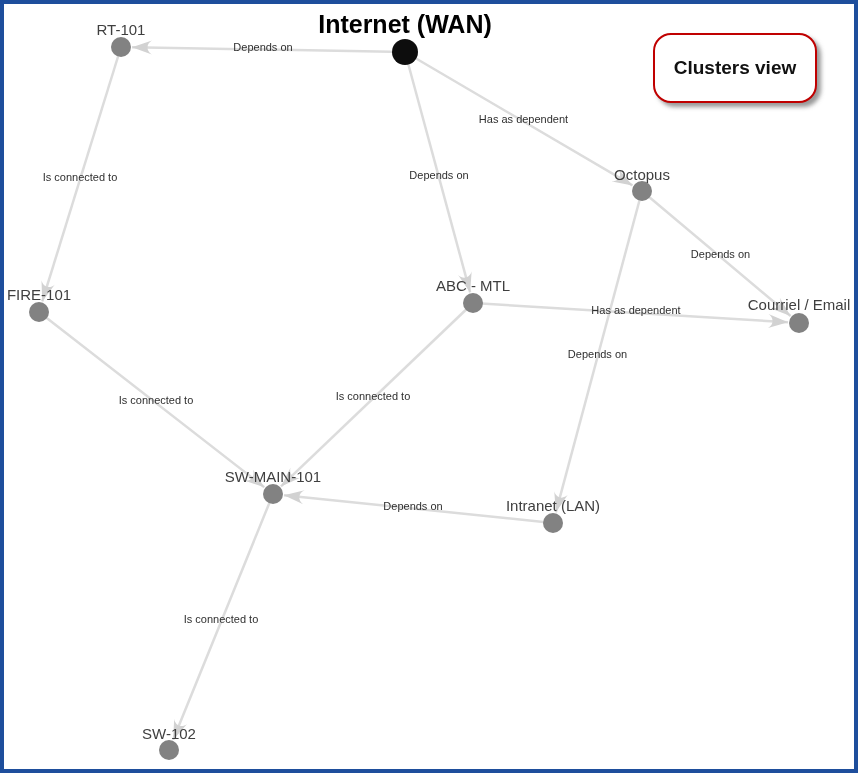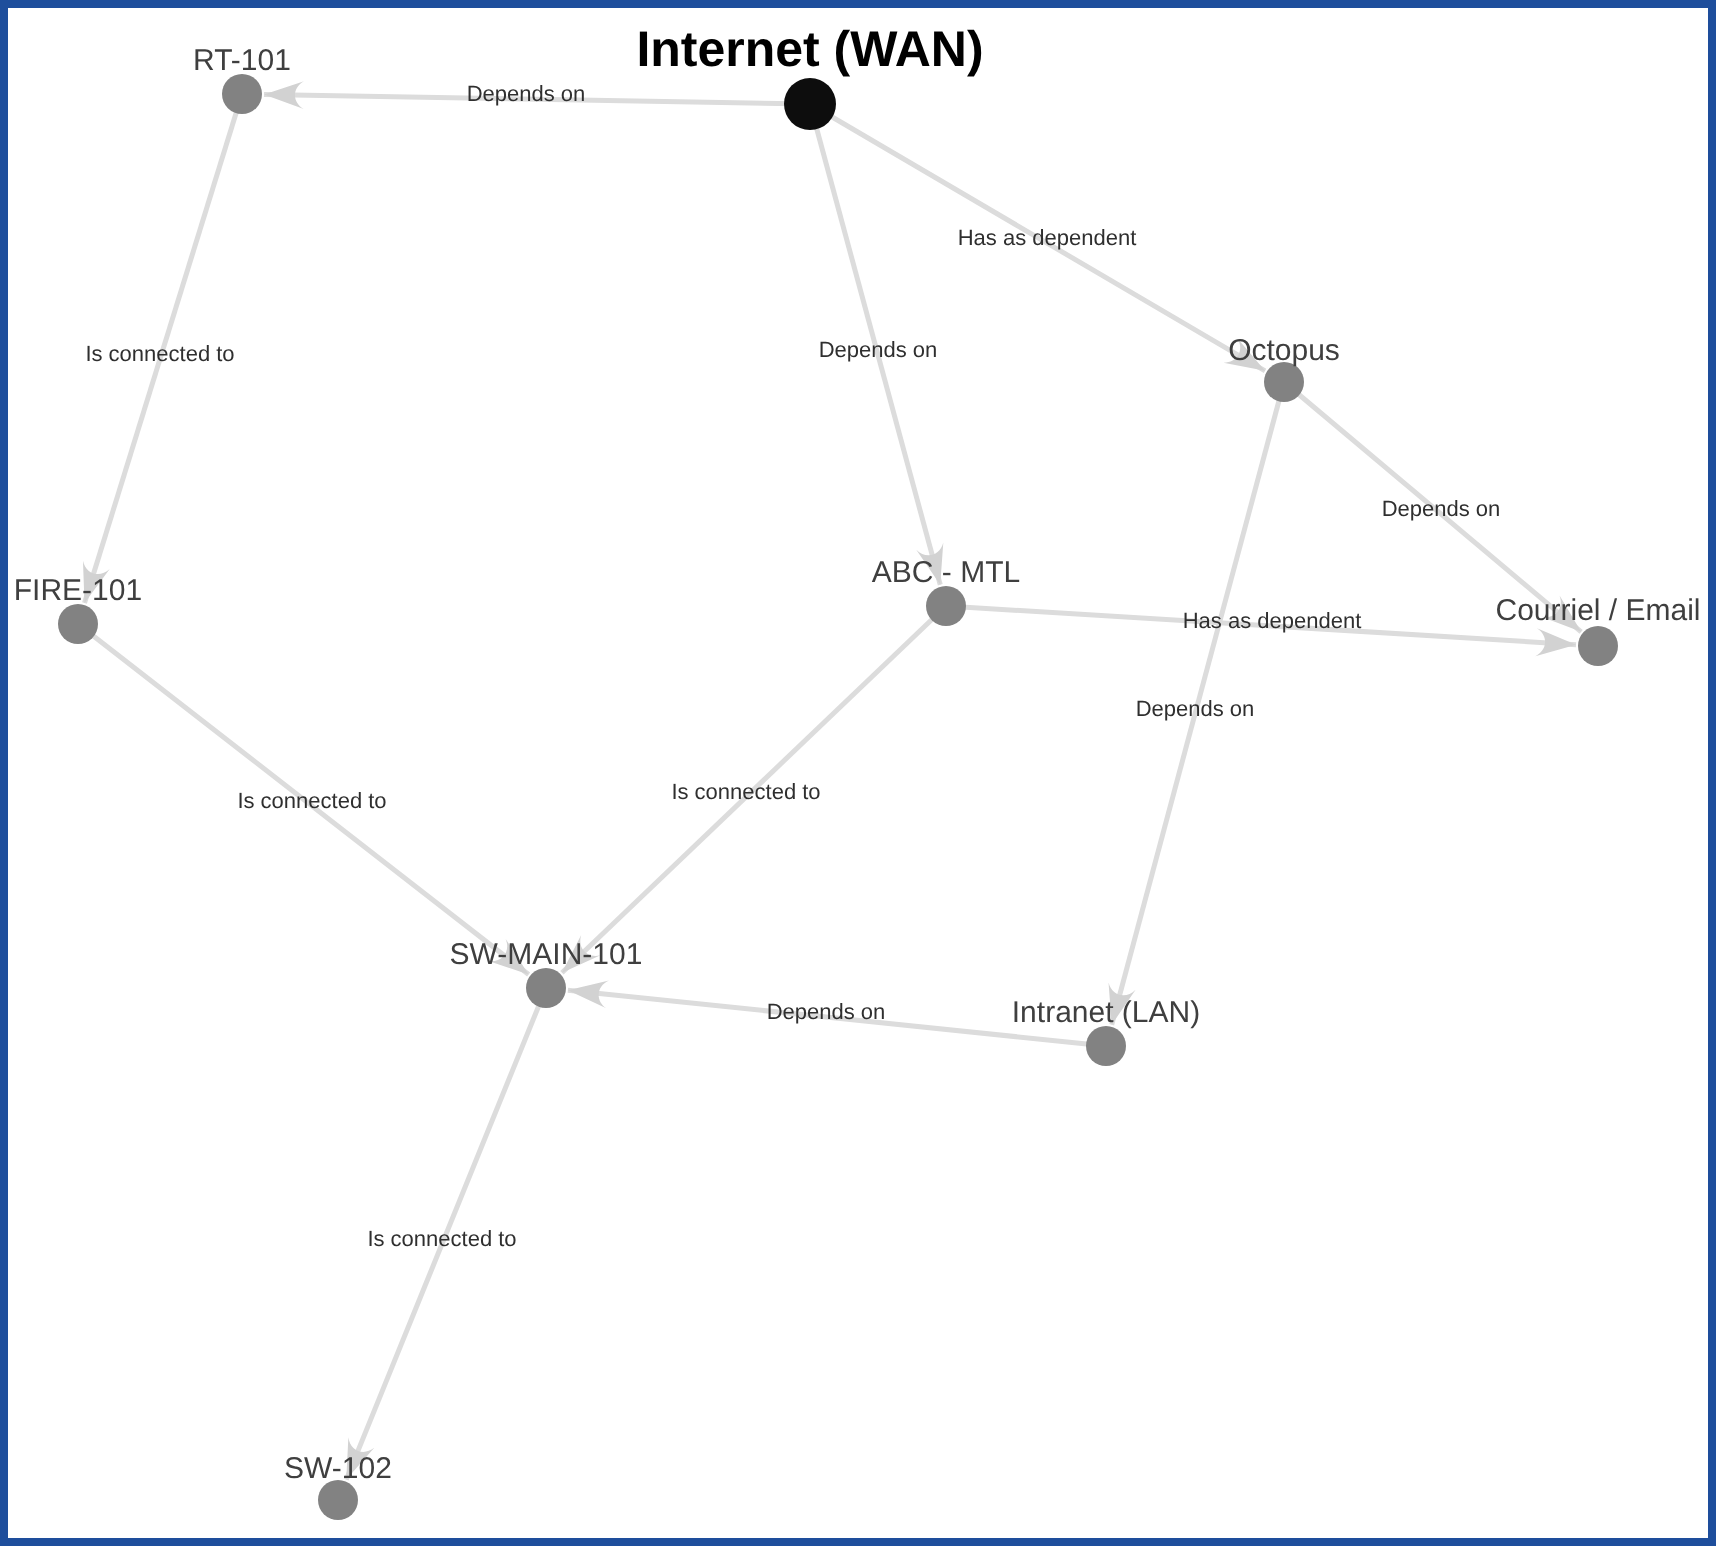--- a/index.html
+++ b/index.html
@@ -92,14 +92,15 @@
         <text x="39" y="300" class="node-label">FIRE-101</text>
         <text x="473" y="291" class="node-label">ABC - MTL</text>
         <text x="642" y="180" class="node-label">Octopus</text>
         <text x="799" y="310" class="node-label">Courriel / Email</text>
         <text x="273" y="482" class="node-label">SW-MAIN-101</text>
         <text x="553" y="511" class="node-label">Intranet (LAN)</text>
         <text x="169" y="739" class="node-label">SW-102</text>
       </g>
   </svg>
 
+  <div id="clusters-view">Clusters view</div>
 
 </div>
 
 </body></html>

